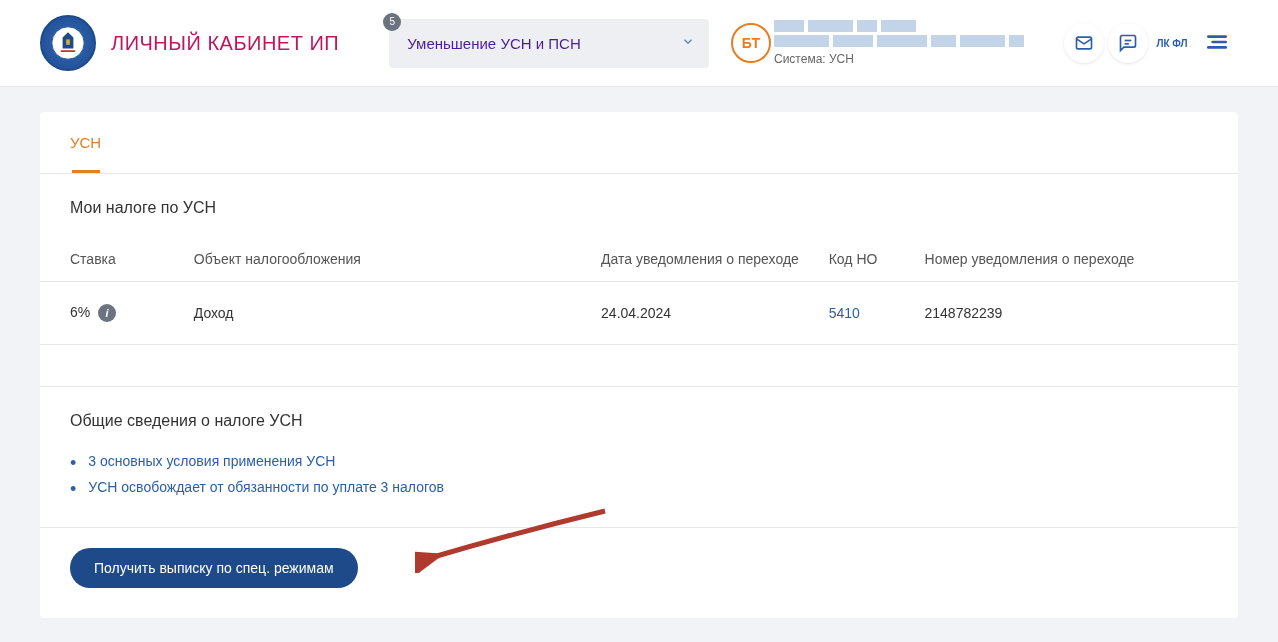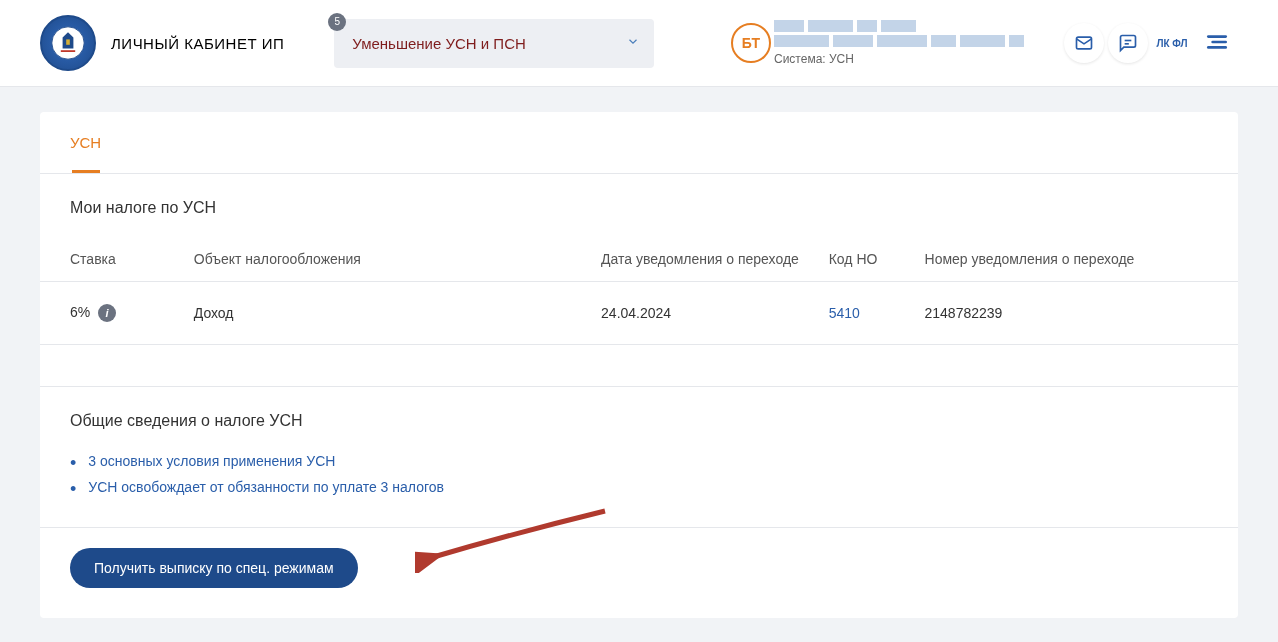--- a/index.html
+++ b/index.html
@@ -2,25 +2,25 @@
 <html><head>
 <meta charset="utf-8">
 <style>
 * { box-sizing: border-box; margin: 0; padding: 0; }
 body { font-family: Arial, "Helvetica Neue", sans-serif; background: #f1f3f6; color: #333; font-size: 14px; }
 
 .header { background: #fff; padding: 15px 40px; display: flex; align-items: center; gap: 20px; border-bottom: 1px solid #e5e7eb; }
 .logo-block { display: flex; align-items: center; gap: 15px; }
 .logo-emblem { width: 56px; height: 56px; border-radius: 50%; background: radial-gradient(circle, #fff 35%, #2a5eaa 36%, #1e4a8a 100%); display: flex; align-items: center; justify-content: center; position: relative; border: 2px solid #1e4a8a; }
 .logo-emblem svg { width: 36px; height: 36px; }
-.logo-title { font-size: 15px; font-weight: 500; letter-spacing: 0.5px; color: #000000; }
+.logo-title { font-size: 20px; font-weight: 500; letter-spacing: 0.5px; color: #be185d; }
 
 .dropdown { position: relative; width: 320px; margin-left: 30px; }
 .dropdown-badge { position: absolute; top: -6px; left: -6px; width: 18px; height: 18px; border-radius: 50%; background: #6b7280; color: #fff; font-size: 10px; display: flex; align-items: center; justify-content: center; z-index: 2; }
-.dropdown-field { background: #edeff3; border-radius: 4px; padding: 16px 40px 16px 18px; color: #7f1d1d; font-size: 15px; cursor: pointer; position: relative; }
+.dropdown-field { background: #edeff3; border-radius: 4px; padding: 16px 40px 16px 18px; color: #4c1d95; font-size: 15px; cursor: pointer; position: relative; }
 .dropdown-chevron { position: absolute; right: 14px; top: 50%; transform: translateY(-50%); color: #4a7ebb; }
 
 .user-block { display: flex; align-items: center; gap: 3px; margin-left: auto; }
 .avatar { width: 40px; height: 40px; border: 2px solid #e67e22; border-radius: 50%; display: flex; align-items: center; justify-content: center; color: #e67e22; font-weight: 600; font-size: 14px; }
 .user-info { display: flex; flex-direction: column; gap: 3px; }
 .user-name-blur { display: flex; flex-direction: column; gap: 3px; }
 .blur-line { display: flex; gap: 4px; }
 .blur-block { background: #c3d4e8; height: 12px; }
 .user-system { font-size: 12px; color: #666; margin-top: 2px; }
 

